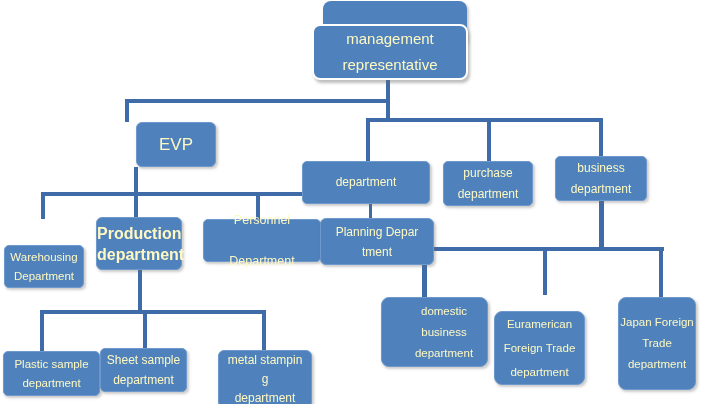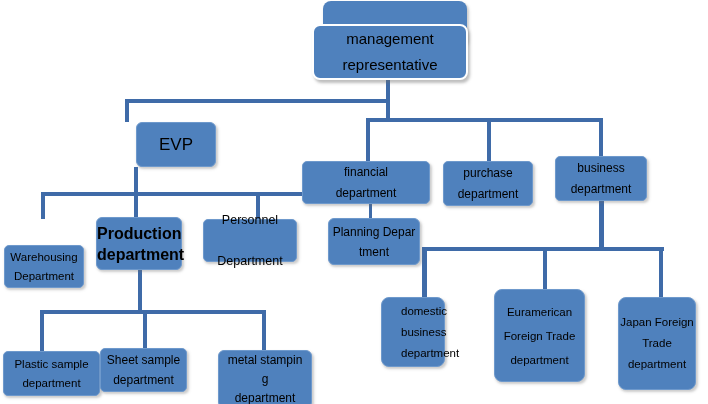--- a/index.html
+++ b/index.html
@@ -1,21 +1,21 @@
 <!DOCTYPE html>
 <html><head>
 <meta charset="utf-8">
 <style>
   html,body{margin:0;padding:0;background:#fff;}
   #canvas{
     position:relative;width:708px;height:404px;background:#ffffff;
     overflow:hidden;font-family:"Liberation Sans",sans-serif;
   }
   .node{
-    position:absolute;background:#4f81bd;color:#000000;
+    position:absolute;background:#4f81bd;color:#fef9c3;
     border:1px solid #6e99cc;border-radius:6px;
     display:flex;flex-direction:column;align-items:center;justify-content:center;
     text-align:center;box-sizing:border-box;
     box-shadow:1.5px 2px 2.5px rgba(110,110,110,0.35);
   }
   .node .ln{display:block;width:100%;}
   .conn{position:absolute;background:#3f6ba8;}
   #n-management-back{
     position:absolute;background:#4f81bd;border-radius:8px;
     box-shadow:1.5px 2px 2.5px rgba(110,110,110,0.35);
@@ -59,21 +59,20 @@
   <div class="node" id="n-management" style="left:312px;top:24px;width:156px;height:56px;font-size:15px;line-height:26px;">
     <span class="ln">management</span>
     <span class="ln">representative</span>
   </div>
 
   <div class="node" style="left:92px;top:122px;width:80px;height:45px;font-size:17px;margin-left:44px;">
     <span class="ln">EVP</span>
   </div>
 
   <div class="node" style="left:302px;top:161px;width:128px;height:43px;font-size:12px;line-height:21px;border-radius:5px;">
-    <span class="ln">financial</span>
     <span class="ln">department</span>
   </div>
 
   <div class="node" style="left:443px;top:161px;width:90px;height:45px;font-size:12px;line-height:21px;border-radius:5px;">
     <span class="ln">purchase</span>
     <span class="ln">department</span>
   </div>
 
   <div class="node" style="left:555px;top:156px;width:92px;height:45px;font-size:12px;line-height:21px;border-radius:5px;">
     <span class="ln">business</span>
@@ -83,53 +82,53 @@
   <div class="node" style="left:4px;top:219px;width:80px;height:43px;font-size:11.5px;line-height:19px;border-radius:5px;margin-top:26px;">
     <span class="ln">Warehousing</span>
     <span class="ln">Department</span>
   </div>
 
   <div class="node bold" style="left:96px;top:217px;width:86px;height:53px;font-size:16px;line-height:21px;">
     <span class="ln">Production</span>
     <span class="ln">department</span>
   </div>
 
-  <div class="node" style="left:203px;top:219px;width:94px;height:43px;font-size:12.5px;line-height:21px;border-radius:5px;gap:20px;">
+  <div class="node" style="left:203px;top:219px;width:118px;height:43px;font-size:12.5px;line-height:21px;border-radius:5px;gap:20px;">
     <span class="ln">Personnel</span>
     <span class="ln">Department</span>
   </div>
 
-  <div class="node" style="left:328px;top:218px;width:92px;height:47px;font-size:12px;line-height:20px;">
+  <div class="node" style="left:320px;top:218px;width:114px;height:47px;font-size:12px;line-height:20px;">
     <span class="ln">Planning Depar</span>
     <span class="ln">tment</span>
   </div>
 
   <div class="node" style="left:3px;top:351px;width:97px;height:45px;font-size:11.5px;line-height:19px;border-radius:5px;">
     <span class="ln">Plastic sample</span>
     <span class="ln">department</span>
   </div>
 
   <div class="node" style="left:100px;top:348px;width:87px;height:44px;font-size:12px;line-height:20px;border-radius:5px;">
     <span class="ln">Sheet sample</span>
     <span class="ln">department</span>
   </div>
 
   <div class="node" style="left:218px;top:350px;width:94px;height:58px;font-size:12px;line-height:19px;">
     <span class="ln">metal stampin</span>
     <span class="ln">g</span>
     <span class="ln">department</span>
   </div>
 
-  <div class="node" style="left:381px;top:297px;width:64px;height:70px;font-size:11.5px;line-height:21px;border-radius:8px;padding-left:19px;">
+  <div class="node" style="left:381px;top:297px;width:107px;height:70px;font-size:11.5px;line-height:21px;border-radius:8px;padding-left:19px;">
     <span class="ln">domestic</span>
     <span class="ln">business</span>
     <span class="ln">department</span>
   </div>
 
-  <div class="node" style="left:494px;top:289px;width:91px;height:93px;font-size:11.5px;line-height:24px;border-radius:8px;">
+  <div class="node" style="left:494px;top:311px;width:91px;height:74px;font-size:11.5px;line-height:24px;border-radius:8px;">
     <span class="ln">Euramerican</span>
     <span class="ln">Foreign Trade</span>
     <span class="ln">department</span>
   </div>
 
   <div class="node" style="left:618px;top:297px;width:78px;height:93px;font-size:11.5px;line-height:21px;border-radius:8px;">
     <span class="ln">Japan Foreign</span>
     <span class="ln">Trade</span>
     <span class="ln">department</span>
   </div>

